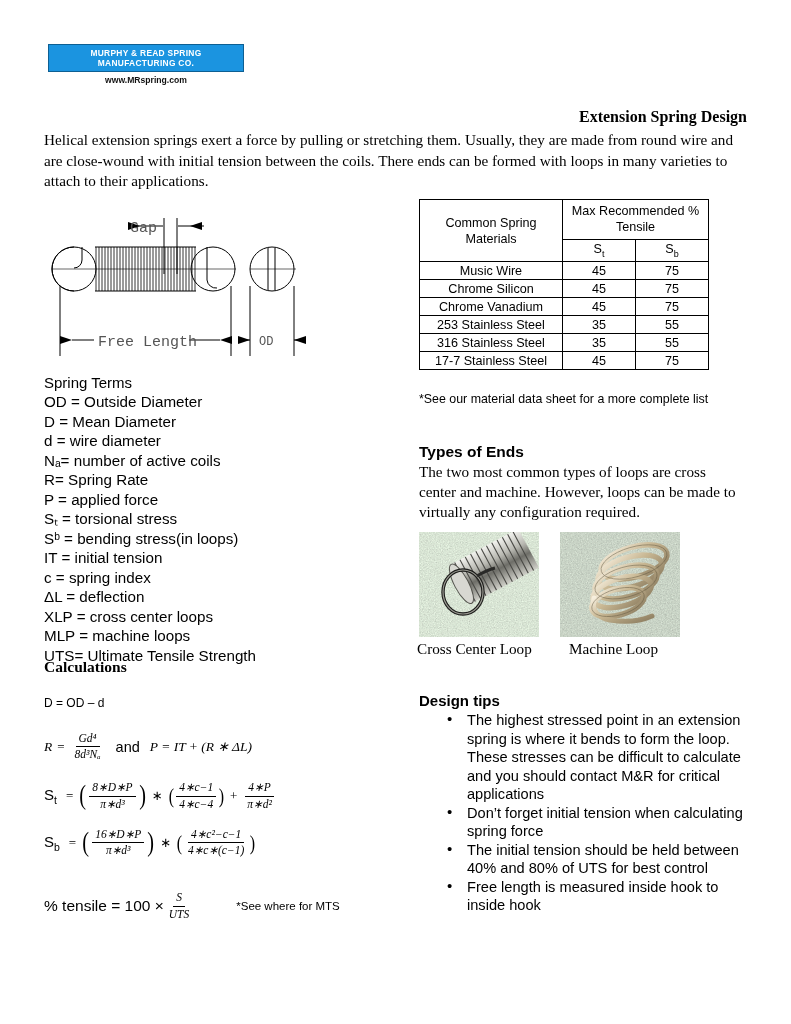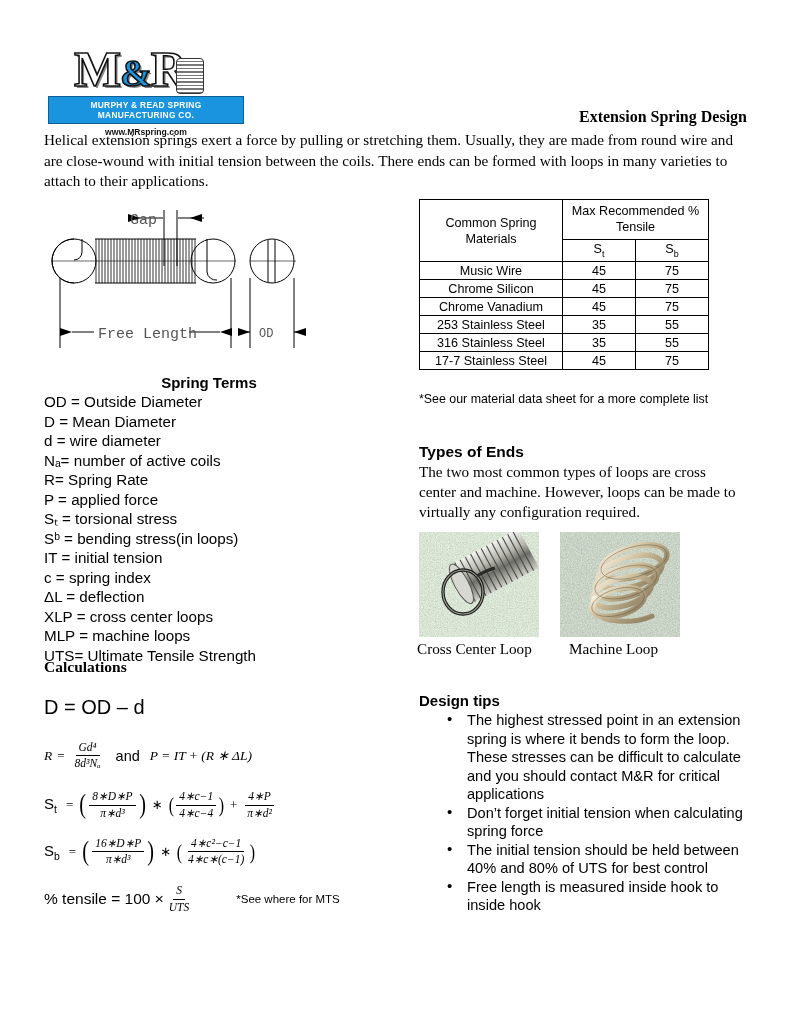--- a/index.html
+++ b/index.html
@@ -102,38 +102,37 @@
     width: 706px;
     font-size: 15.2px;
     line-height: 20.5px;
     text-align: left;
   }
 
   
   #spring-diagram {
     position: absolute;
     left: 44px;
-    top: 188px;
+    top: 196px;
     width: 340px;
     height: 172px;
   }
 
   
   #spring-terms {
     position: absolute;
     left: 44px;
     top: 374px;
     width: 330px;
   }
   .sans-head {
     font-family: "Liberation Sans", sans-serif;
-    font-weight: bold;
+    font-weight: normal;
     font-size: 15px;
     margin-bottom: 1px;
-    text-align: center;
   }
   .term-line {
     font-family: "Liberation Sans", sans-serif;
     font-size: 15.2px;
     line-height: 19.5px;
     white-space: nowrap;
   }
 
   
   #calculations {
@@ -142,35 +141,35 @@
     top: 658px;
     width: 350px;
   }
   #calc-head {
     font-family: "Liberation Serif", serif;
     font-weight: bold;
     font-size: 15.5px;
   }
   #eq-d {
     font-family: "Liberation Sans", sans-serif;
-    font-size: 20px;
+    font-size: 12px;
     margin-top: 20px;
   }
   .eq-row {
     display: flex;
     align-items: center;
     font-family: "Liberation Serif", serif;
     font-style: italic;
     font-size: 13px;
     white-space: nowrap;
   }
   #eq-rate { margin-top: 22px; }
   #eq-st   { margin-top: 20px; }
   #eq-sb   { margin-top: 17px; }
-  #eq-tensile { margin-top: 18px; }
+  #eq-tensile { margin-top: 34px; }
 
   .lhs {
     font-family: "Liberation Sans", sans-serif;
     font-style: normal;
     font-size: 15px;
     margin-right: 4px;
   }
   .lhs sub { font-size: 10.5px; }
   .frac {
     display: inline-flex;
@@ -336,24 +335,20 @@
     position: absolute;
     left: 28px;
     top: -1px;
     font-size: 15px;
   }
 </style>
 </head>
 <body>
 
 <div id="logo-block">
-  <div id="logo-mark">
-    <div id="logo-mr">M<span id="logo-amp">&amp;</span>R</div>
-    <div id="logo-coil"></div>
-  </div>
   <div id="logo-banner">MURPHY &amp; READ SPRING MANUFACTURING CO.</div>
   <div id="logo-url">www.MRspring.com</div>
 </div>
 
 <div id="doc-title">Extension Spring Design</div>
 <div id="intro">Helical extension springs exert a force by pulling or stretching them.  Usually, they are made from round wire and are close-wound with initial tension between the coils.  There ends can be formed with loops in many varieties to attach to their applications.</div>
 
 <div id="spring-diagram">
   <svg width="340" height="172" viewBox="0 0 340 172">
     <g stroke="#000" fill="none" stroke-width="1">

